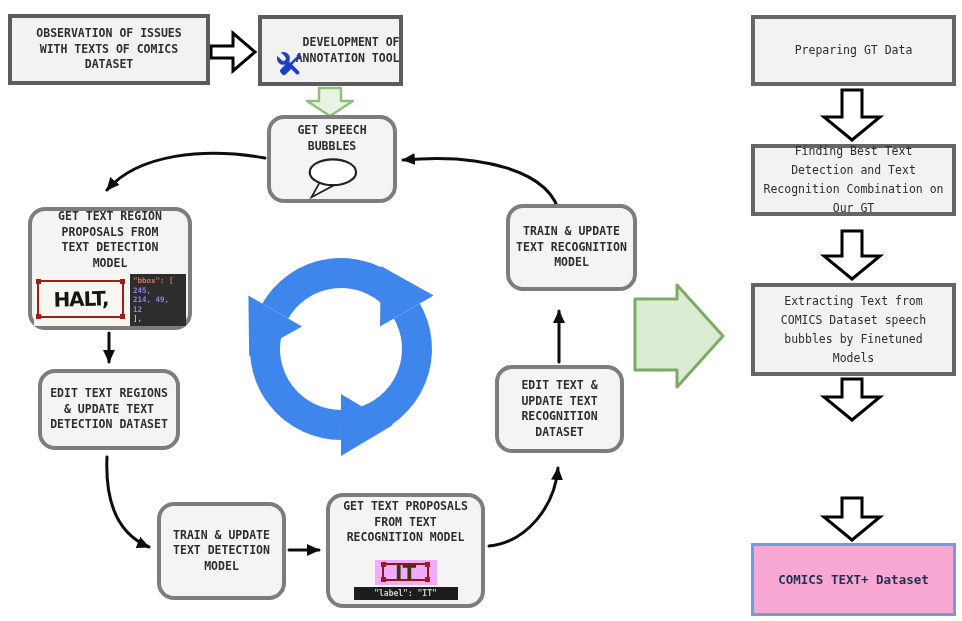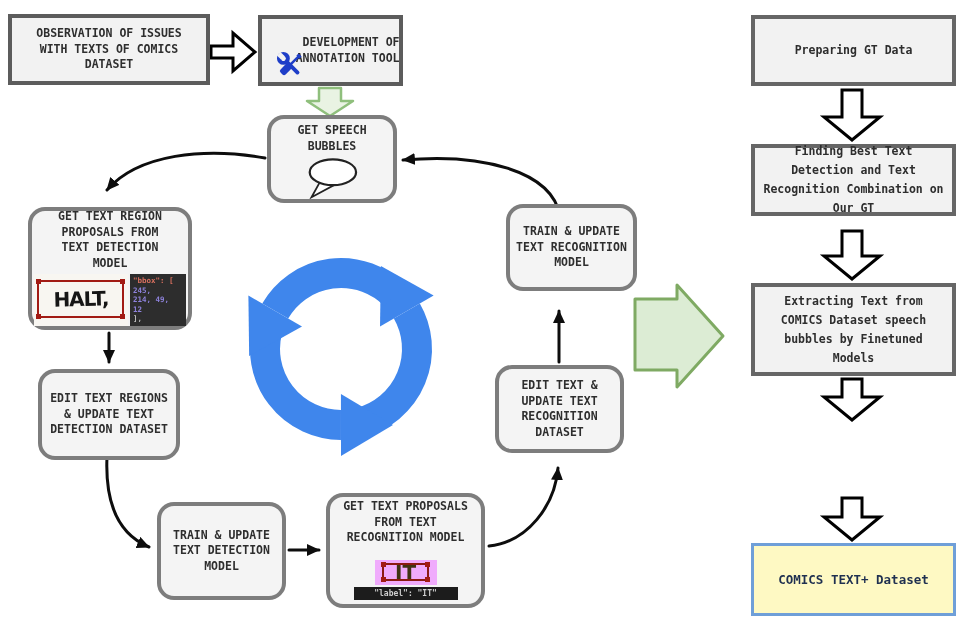--- a/index.html
+++ b/index.html
@@ -7,42 +7,42 @@
   #canvas {
     position:relative; width:962px; height:621px; background:#ffffff; overflow:hidden;
     font-family:"DejaVu Sans Mono","Liberation Mono",monospace; color:#2e2e2e;
   }
   #connectors { position:absolute; left:0; top:0; width:962px; height:621px; z-index:1; }
   .box { position:absolute; z-index:2; background:#f2f2f2; display:flex; flex-direction:column;
          align-items:center; justify-content:center; text-align:center; }
   .sq  { border:4px solid #5c5c5c; }
   .rd  { border:4px solid #7d7d7d; border-radius:17px; background:#f4f4f4; }
   .cyc-label { font-weight:bold; font-size:11.5px; line-height:15.5px; }
-  .rcol { border:4px solid #666; font-size:11.5px; line-height:19px; padding:6px 7px;font-weight:bold; }
+  .rcol { border:4px solid #666; font-size:11.5px; line-height:19px; padding:6px 7px; }
   
   #obs-box { left:8px;  top:14px; width:202px; height:71px; padding:0 15px; }
   #dev-box { left:258px; top:15px; width:145px; height:71px; }
   #dev-box .txt { width:108px; margin-left:30px; text-align:right; }
   #dev-tools-icon { position:absolute; left:12px; top:30px; }
   
   #speech-box { left:267px; top:115px; width:130px; height:88px; padding-top:4px; }
   #region-box { left:28px;  top:207px; width:164px; height:123px; padding:2px 20px 4px; }
-  #edit-regions-box { left:38px; top:369px; width:142px; height:91px; padding:0 8px; }
+  #edit-regions-box { left:38px; top:369px; width:142px; height:81px; padding:0 8px; }
   #train-det-box { left:157px; top:502px; width:129px; height:98px; padding:16px 5px; }
   #get-prop-box { left:326px; top:493px; width:159px; height:115px; padding:2px 6px 4px; }
   #edit-text-box { left:495px; top:365px; width:129px; height:88px; padding:0 8px; }
   #train-rec-box { left:494px; top:204px; width:131px; height:87px; padding:0 0;margin-left:12px; }
   
   .rbox { left:751px; width:205px; }
   #r1 { top:15px;  height:71px; }
   #r2 { top:144px; height:72px; }
   #r3 { top:283px; height:93px; }
   #r4 { top:423px; height:72px; }
   #final-box { left:751px; top:543px; width:205px; height:73px; border:3px solid #6f9fd8;
-               background:#fef9c3; font-weight:bold; font-size:12.5px; color:#1f3050; }
+               background:#f9a8d4; font-weight:bold; font-size:12.5px; color:#1f3050; }
   
   .sample-row { display:flex; align-items:flex-start; margin-top:3px; }
   #halt-img { position:relative; width:94px; height:52px; background:#f8f6f1; }
   #halt-word { position:absolute; inset:0; display:flex; align-items:center; justify-content:center;
                font-family:"DejaVu Sans","Liberation Sans",sans-serif; font-weight:bold;
                font-size:20px; color:#161616; transform:rotate(-1.5deg); letter-spacing:-1px; }
   .bbox-rect { position:absolute; left:3px; right:4px; top:6px; bottom:8px; border:2px solid #a21b14; }
   .dot { position:absolute; width:5px; height:5px; background:#a21b14; }
   .dot.tl{ left:-3px; top:-3px; } .dot.tr{ right:-3px; top:-3px; }
   .dot.bl{ left:-3px; bottom:-3px; } .dot.br{ right:-3px; bottom:-3px; }

